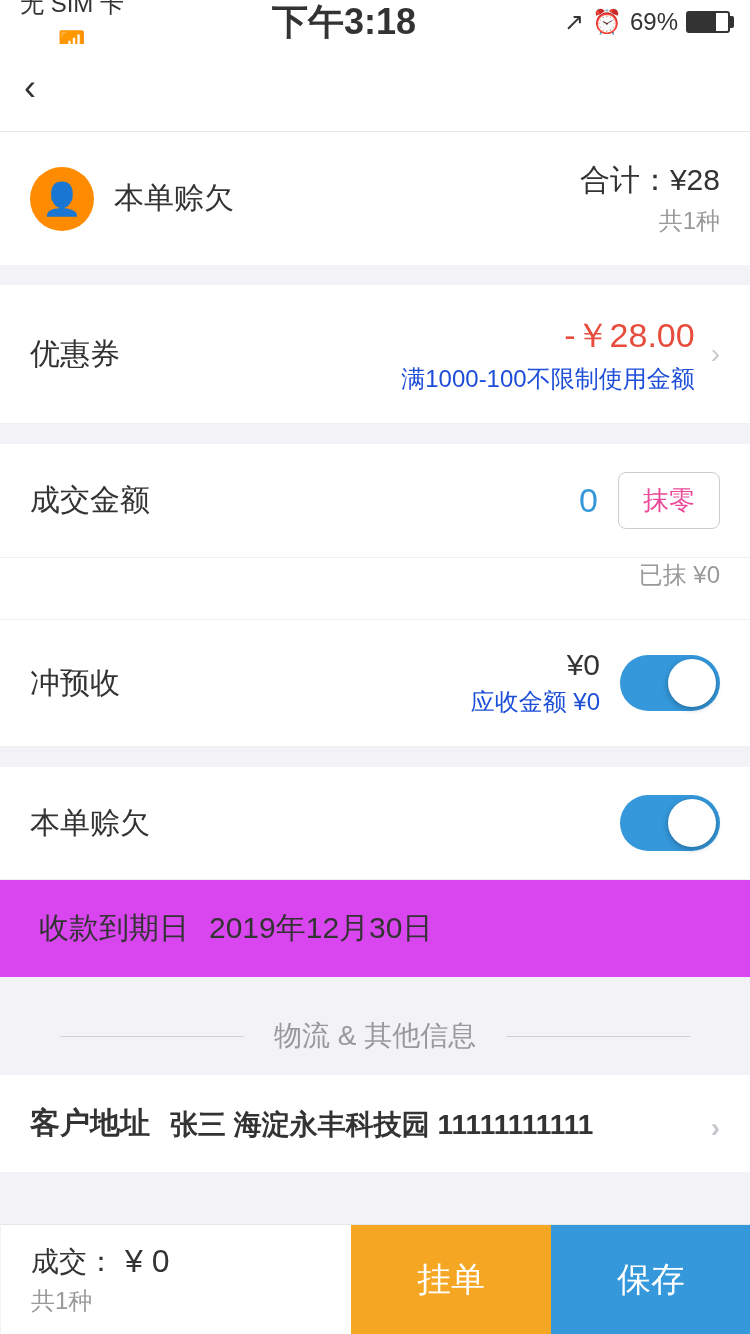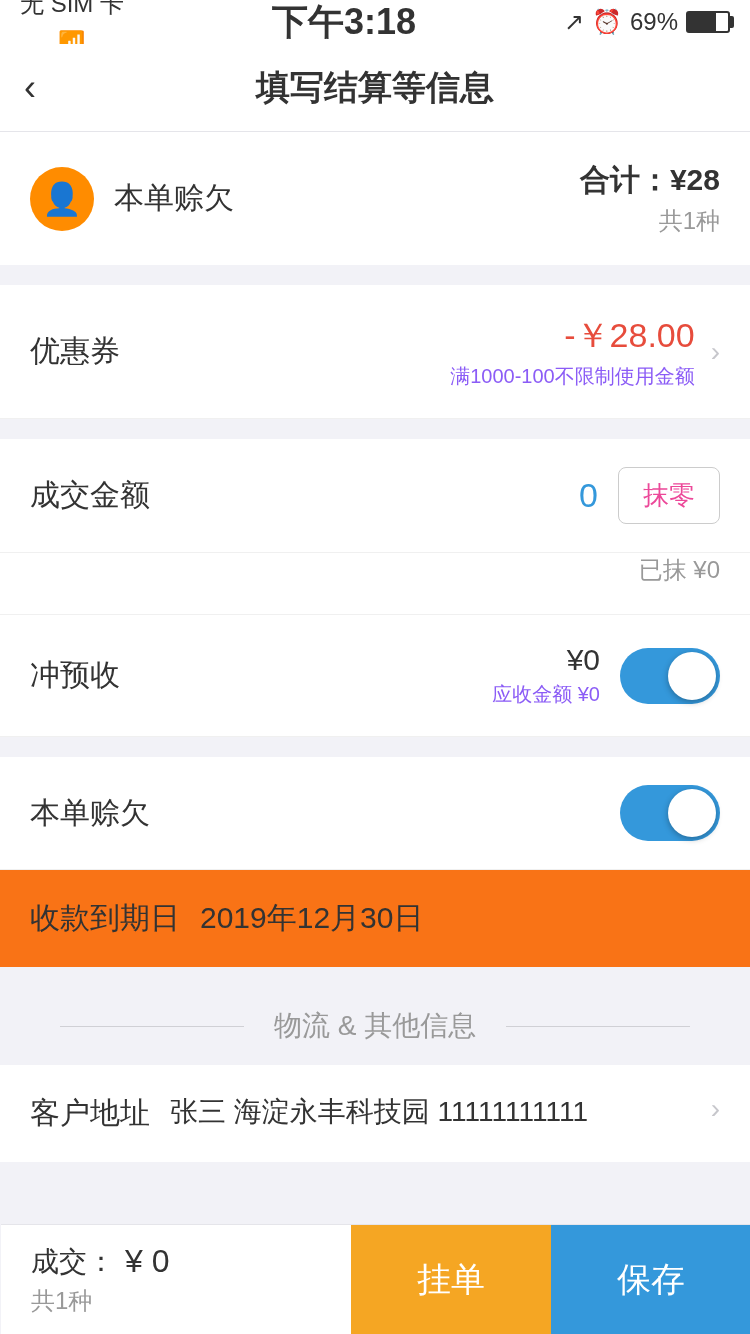--- a/index.html
+++ b/index.html
@@ -92,21 +92,21 @@
     .customer-name {
       font-size: 30px;
       color: #333;
     }
     .customer-right {
       text-align: right;
     }
     .customer-total {
       font-size: 30px;
       color: #333;
-      font-weight: 700;
+      font-weight: 400;
     }
     .customer-count {
       font-size: 24px;
       color: #999;
       margin-top: 4px;
     }
 
     
     .row-item {
       background: #fff;
@@ -124,22 +124,22 @@
       display: flex;
       align-items: center;
       gap: 16px;
     }
     .row-value-red {
       font-size: 34px;
       color: #e74c3c;
       font-weight: 500;
     }
     .row-sub {
-      font-size: 20px;
-      color: #8b5cf6;
+      font-size: 24px;
+      color: #1d4ed8;
       text-align: right;
       margin-top: 4px;
     }
     .row-right-col {
       text-align: right;
     }
     .chevron-icon {
       color: #c7c7cc;
       font-size: 28px;
     }
@@ -203,25 +203,25 @@
     }
     .debt-row {
       padding: 28px 30px;
       display: flex;
       align-items: center;
       justify-content: space-between;
     }
 
     
     .date-row {
-      padding: 28px 30px;
+      padding: 28px 39px;
       display: flex;
       align-items: center;
       gap: 20px;
-      background: #f97316;
+      background: #d946ef;
       border-top: 1px solid #f0f0f0;
     }
     .date-label {
       font-size: 30px;
       color: #333;
     }
     .date-value {
       font-size: 30px;
       color: #333;
     }
@@ -247,22 +247,23 @@
     }
 
     
     .address-section {
       background: #fff;
       margin-bottom: 20px;
     }
     .address-row {
       padding: 28px 30px;
       display: flex;
-      align-items: flex-start;
-      justify-content: space-between;
+      align-items: flex-end;
+      justify-content: space-between;
+      font-weight: bold;
     }
     .address-label {
       font-size: 30px;
       color: #333;
       min-width: 120px;
     }
     .address-value {
       font-size: 28px;
       color: #333;
       flex: 1;
@@ -362,21 +363,20 @@
   <div class="status-right">
     <span>↗</span>
     <span>⏰</span>
     <span>69%</span>
     <div class="battery-icon"></div>
   </div>
 </div>
 
 <div class="nav-bar">
   <div class="nav-back">‹</div>
-  <div class="nav-title">填写结算等信息</div>
 </div>
 
 <div class="content">
 
   <div class="customer-row">
     <div class="customer-left">
       <div class="customer-avatar">
         <span>👤</span>
       </div>
       <span class="customer-name">本单赊欠</span>

